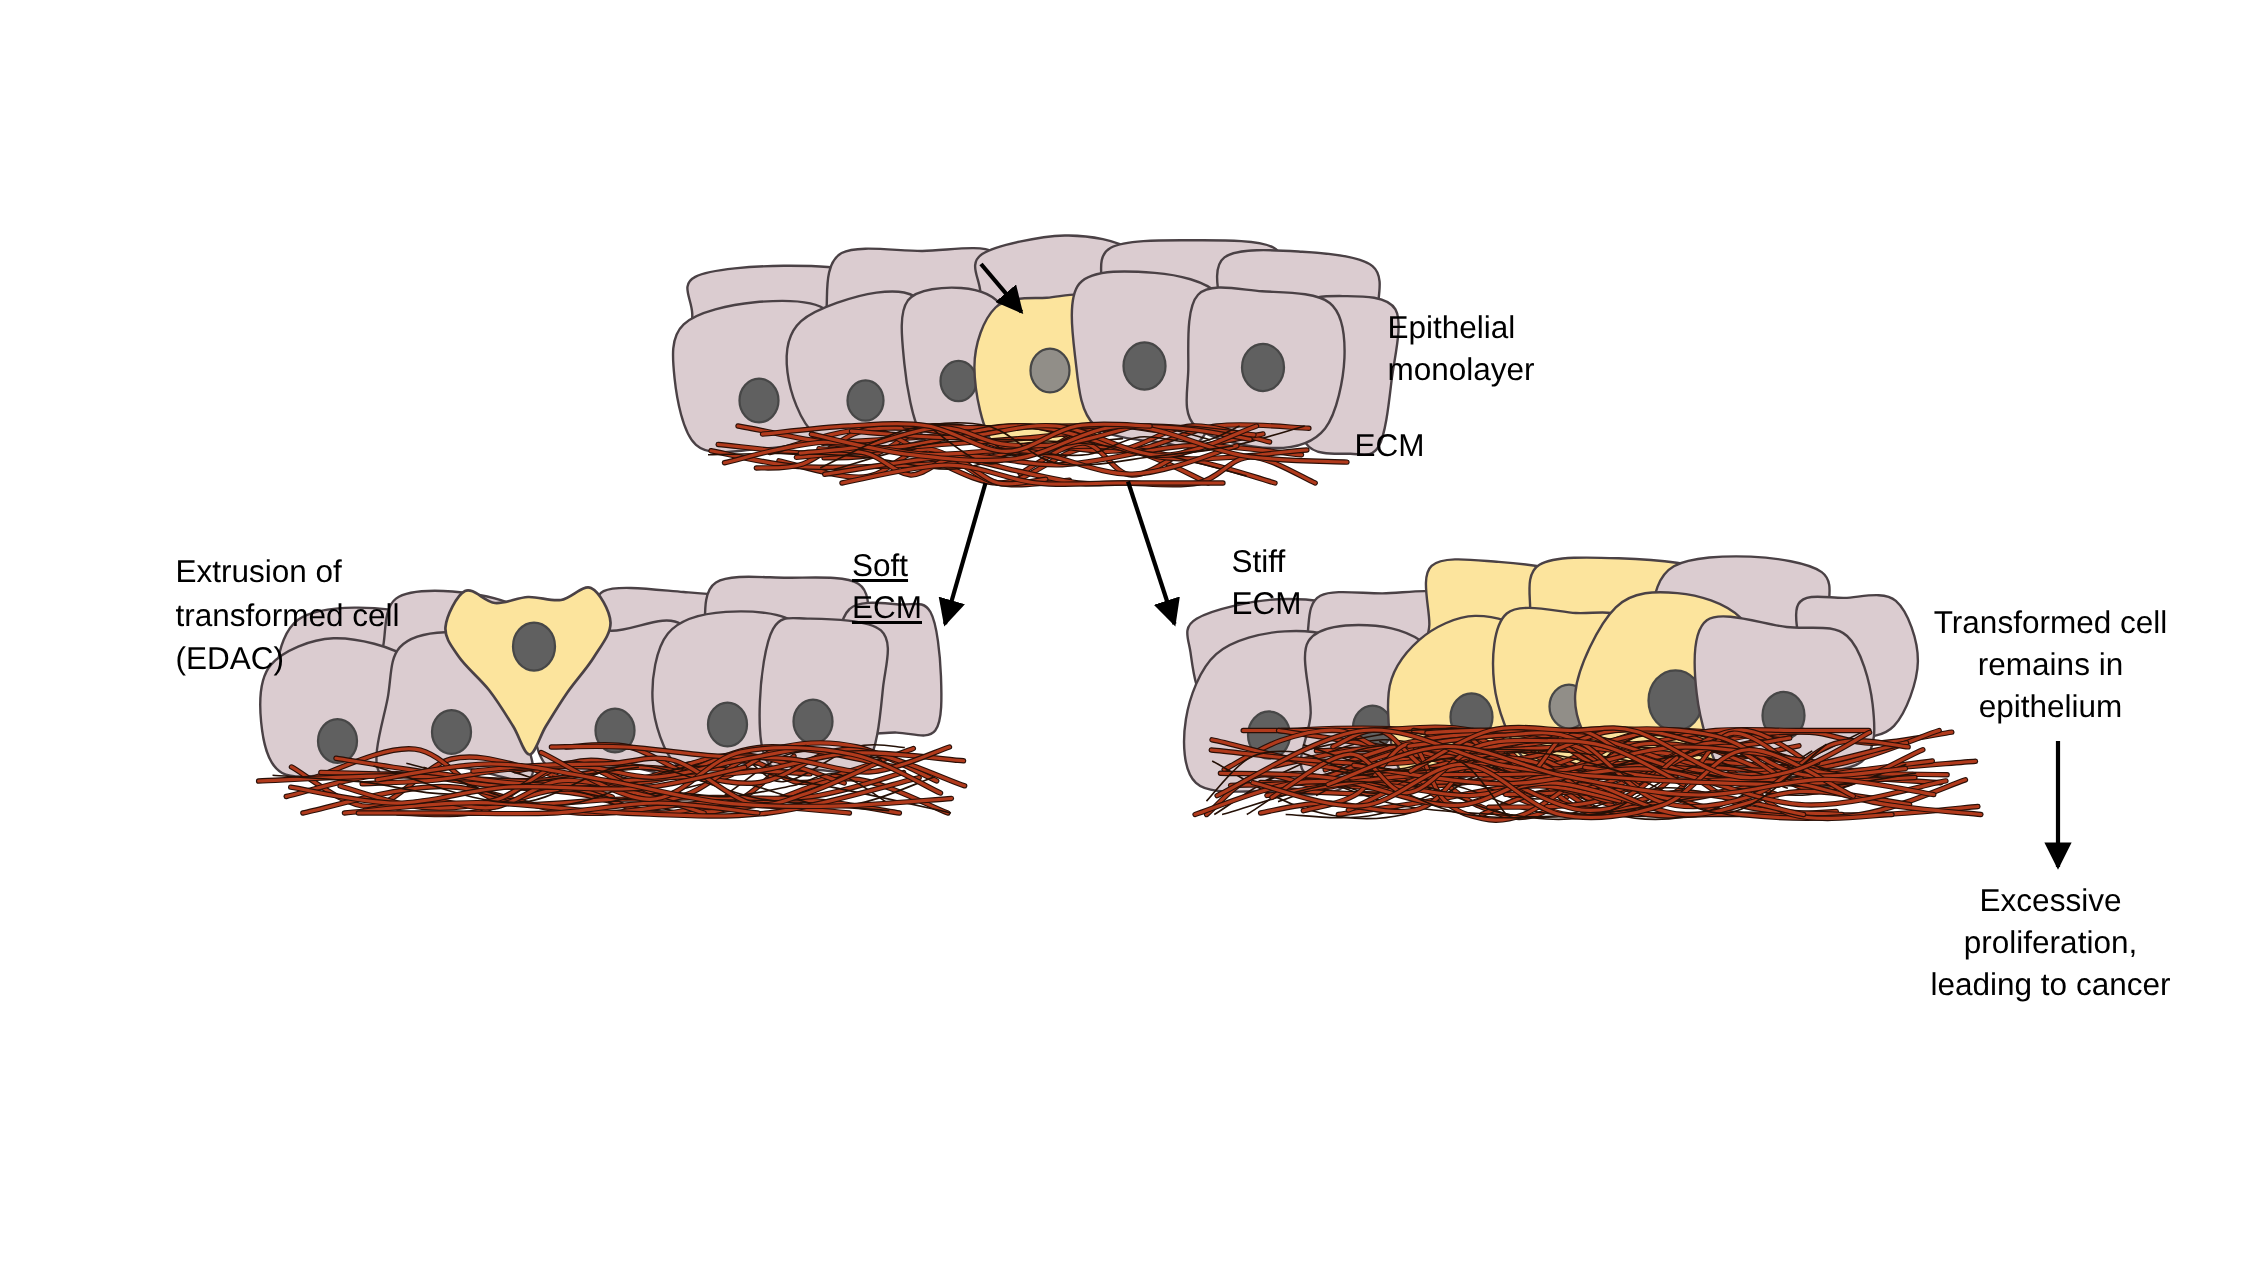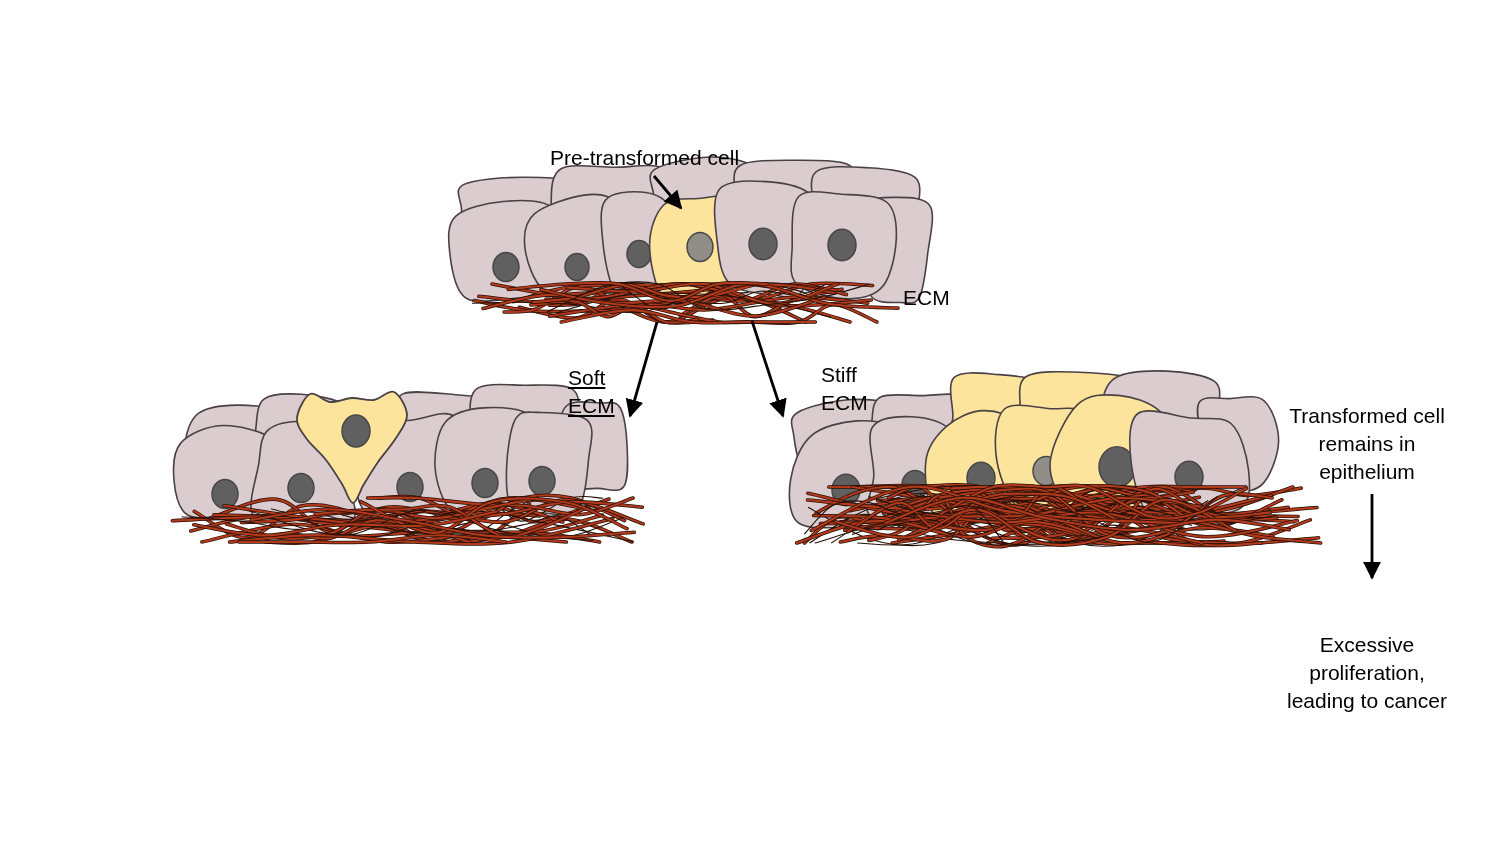--- a/index.html
+++ b/index.html
@@ -298,32 +298,36 @@
         <path d="M811.4,530.4C827.7,523.2 877.2,490.3 909.2,487.0C941.2,483.7 972.9,505.2 1003.2,510.6C1033.6,516.0 1060.9,517.2 1091.3,519.4C1121.7,521.5 1170.1,522.7 1185.9,523.3" fill="none" stroke="#b13a1c" stroke-width="2.1" stroke-linecap="round"></path>
         <path d="M885.4,523.0C898.3,518.8 936.8,498.6 963.3,497.7C989.7,496.8 1015.8,512.2 1043.9,517.6C1072.1,522.9 1103.5,529.7 1132.2,530.0C1161.0,530.4 1190.4,519.7 1216.6,519.6C1242.8,519.5 1277.1,528.0 1289.2,529.7" fill="none" stroke="#2a1008" stroke-width="3.6" stroke-linecap="round"></path>
         <path d="M885.4,523.0C898.3,518.8 936.8,498.6 963.3,497.7C989.7,496.8 1015.8,512.2 1043.9,517.6C1072.1,522.9 1103.5,529.7 1132.2,530.0C1161.0,530.4 1190.4,519.7 1216.6,519.6C1242.8,519.5 1277.1,528.0 1289.2,529.7" fill="none" stroke="#b13a1c" stroke-width="2.1" stroke-linecap="round"></path>
       </g>
       <line x1="654" y1="176" x2="681" y2="208" stroke="#000000" stroke-width="2.8" marker-end="url(#ah)"></line>
       <line x1="657" y1="322" x2="630" y2="416" stroke="#000000" stroke-width="2.8" marker-end="url(#ah)"></line>
       <line x1="752" y1="321" x2="783" y2="416" stroke="#000000" stroke-width="2.8" marker-end="url(#ah)"></line>
       <line x1="1372" y1="494" x2="1372" y2="578" stroke="#000000" stroke-width="2.8" marker-end="url(#ah)"></line>
     </svg>
 
-  <div class="label" style="left:550px;top:144px;">Pre-transformed cell</div>
-
+
+  <div class="label" style="left:925px;top:205px;">Epithelial
+monolayer</div>
 
   <div class="label" style="left:903px;top:284px;">ECM</div>
 
   <div class="label" style="left:568px;top:364px;text-decoration:underline;">Soft
 ECM</div>
 
   <div class="label" style="left:790px;top:361px;margin-left:31px;">Stiff
 ECM</div>
 
+  <div class="label" style="left:117px;top:367px;line-height:29px;">Extrusion of
+transformed cell
+(EDAC)</div>
 
   <div class="label center" style="left:1267px;top:402px;width:200px;">Transformed cell
 remains in
 epithelium</div>
 
-  <div class="label center" style="left:1262px;top:587px;width:210px;margin-top:44px;">Excessive
+  <div class="label center" style="left:1262px;top:587px;width:210px;">Excessive
 proliferation,
 leading to cancer</div>
 </div>
 
 </body></html>

